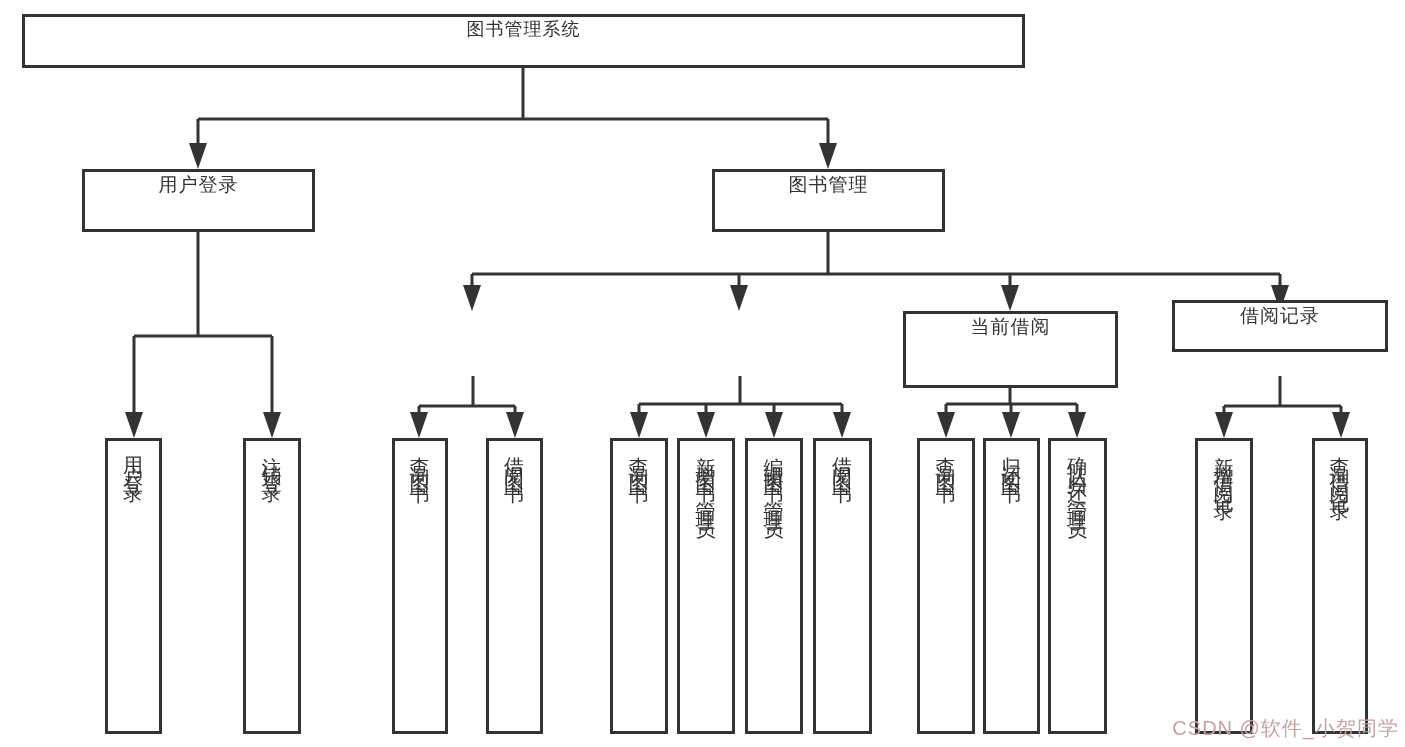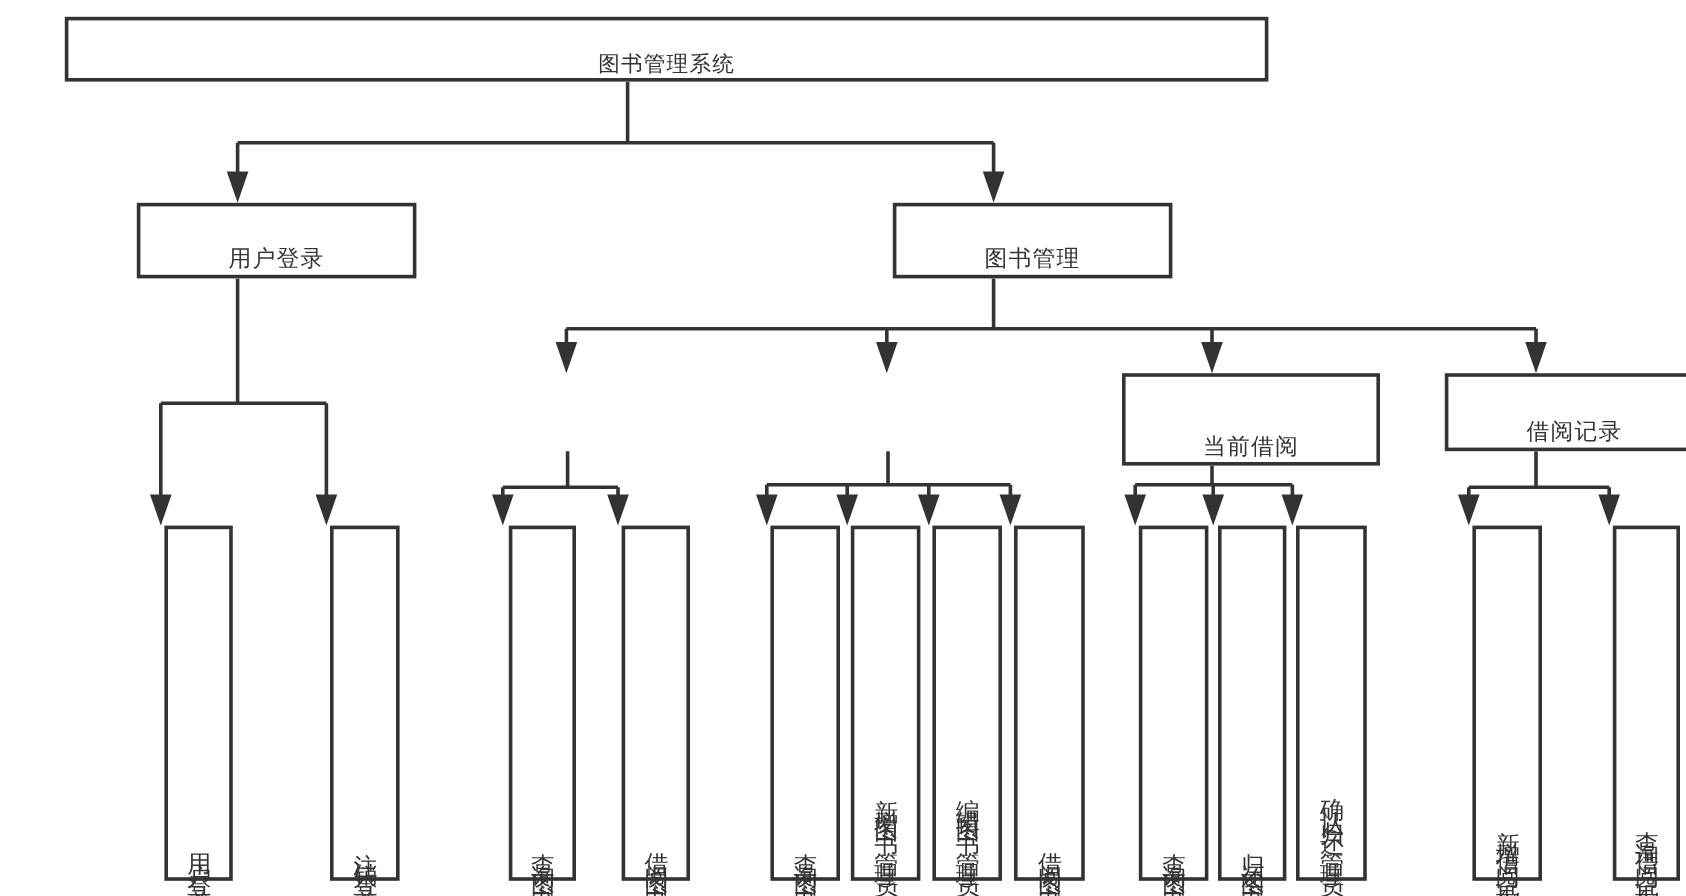--- a/index.html
+++ b/index.html
@@ -14,23 +14,22 @@
     background:#ffffff;
     overflow:hidden;
   }
   .wires{position:absolute;left:0;top:0;width:1405px;height:747px;}
   .cline{stroke:var(--line-color);stroke-width:3;fill:none;}
   .ahead{fill:var(--line-color);stroke:none;}
   .box{
     position:absolute;box-sizing:border-box;
     border:3px solid var(--line-color);
     background:#ffffff;color:#333333;
-    display:flex;align-items:flex-end;justify-content:center;
+    display:flex;align-items:flex-start;justify-content:center;
     z-index:2;
-    margin-left:32px;
   }
   .box.root{font-size:18px;}
   .box.h{font-size:19px;}
   .box.h span,.box.root span{letter-spacing:1px;white-space:nowrap;}
   .box.v{font-size:20px;}
   .box.v span{
     writing-mode:vertical-rl;
     letter-spacing:9px;
     line-height:1;
     white-space:nowrap;
@@ -93,21 +92,21 @@
   <div class="box h" style="left:82px;top:169px;width:233px;height:63px">
     <span>用户登录</span>
   </div>
   <div class="box h" style="left:712px;top:169px;width:233px;height:63px">
     <span>图书管理</span>
   </div>
 
   <div class="box h" style="left:903px;top:311px;width:215px;height:77px">
     <span>当前借阅</span>
   </div>
-  <div class="box h" style="left:1172px;top:311px;width:216px;height:65px">
+  <div class="box h" style="left:1172px;top:300px;width:216px;height:52px">
     <span>借阅记录</span>
   </div>
 
   <div class="box v" style="left:105px;top:438px;width:57px;height:296px">
     <span>用户登录</span>
   </div>
   <div class="box v" style="left:243px;top:438px;width:58px;height:296px">
     <span>注销登录</span>
   </div>
 
@@ -141,13 +140,14 @@
     <span>确认归还（管理员）</span>
   </div>
 
   <div class="box v" style="left:1195px;top:438px;width:58px;height:296px">
     <span>新增借阅记录</span>
   </div>
   <div class="box v" style="left:1312px;top:438px;width:56px;height:296px">
     <span>查询借阅记录</span>
   </div>
 
+  <div class="watermark">CSDN @软件_小贺同学</div>
 </div>
 
 </body></html>

